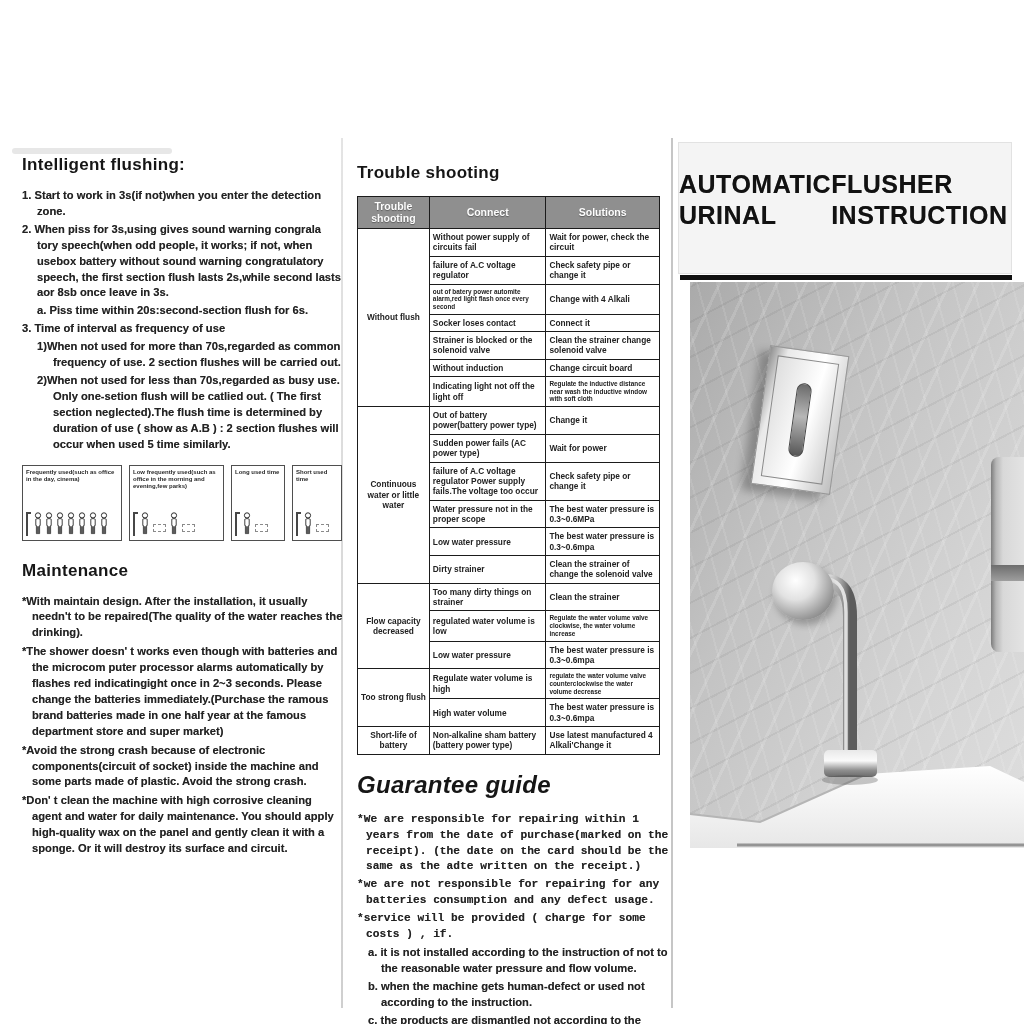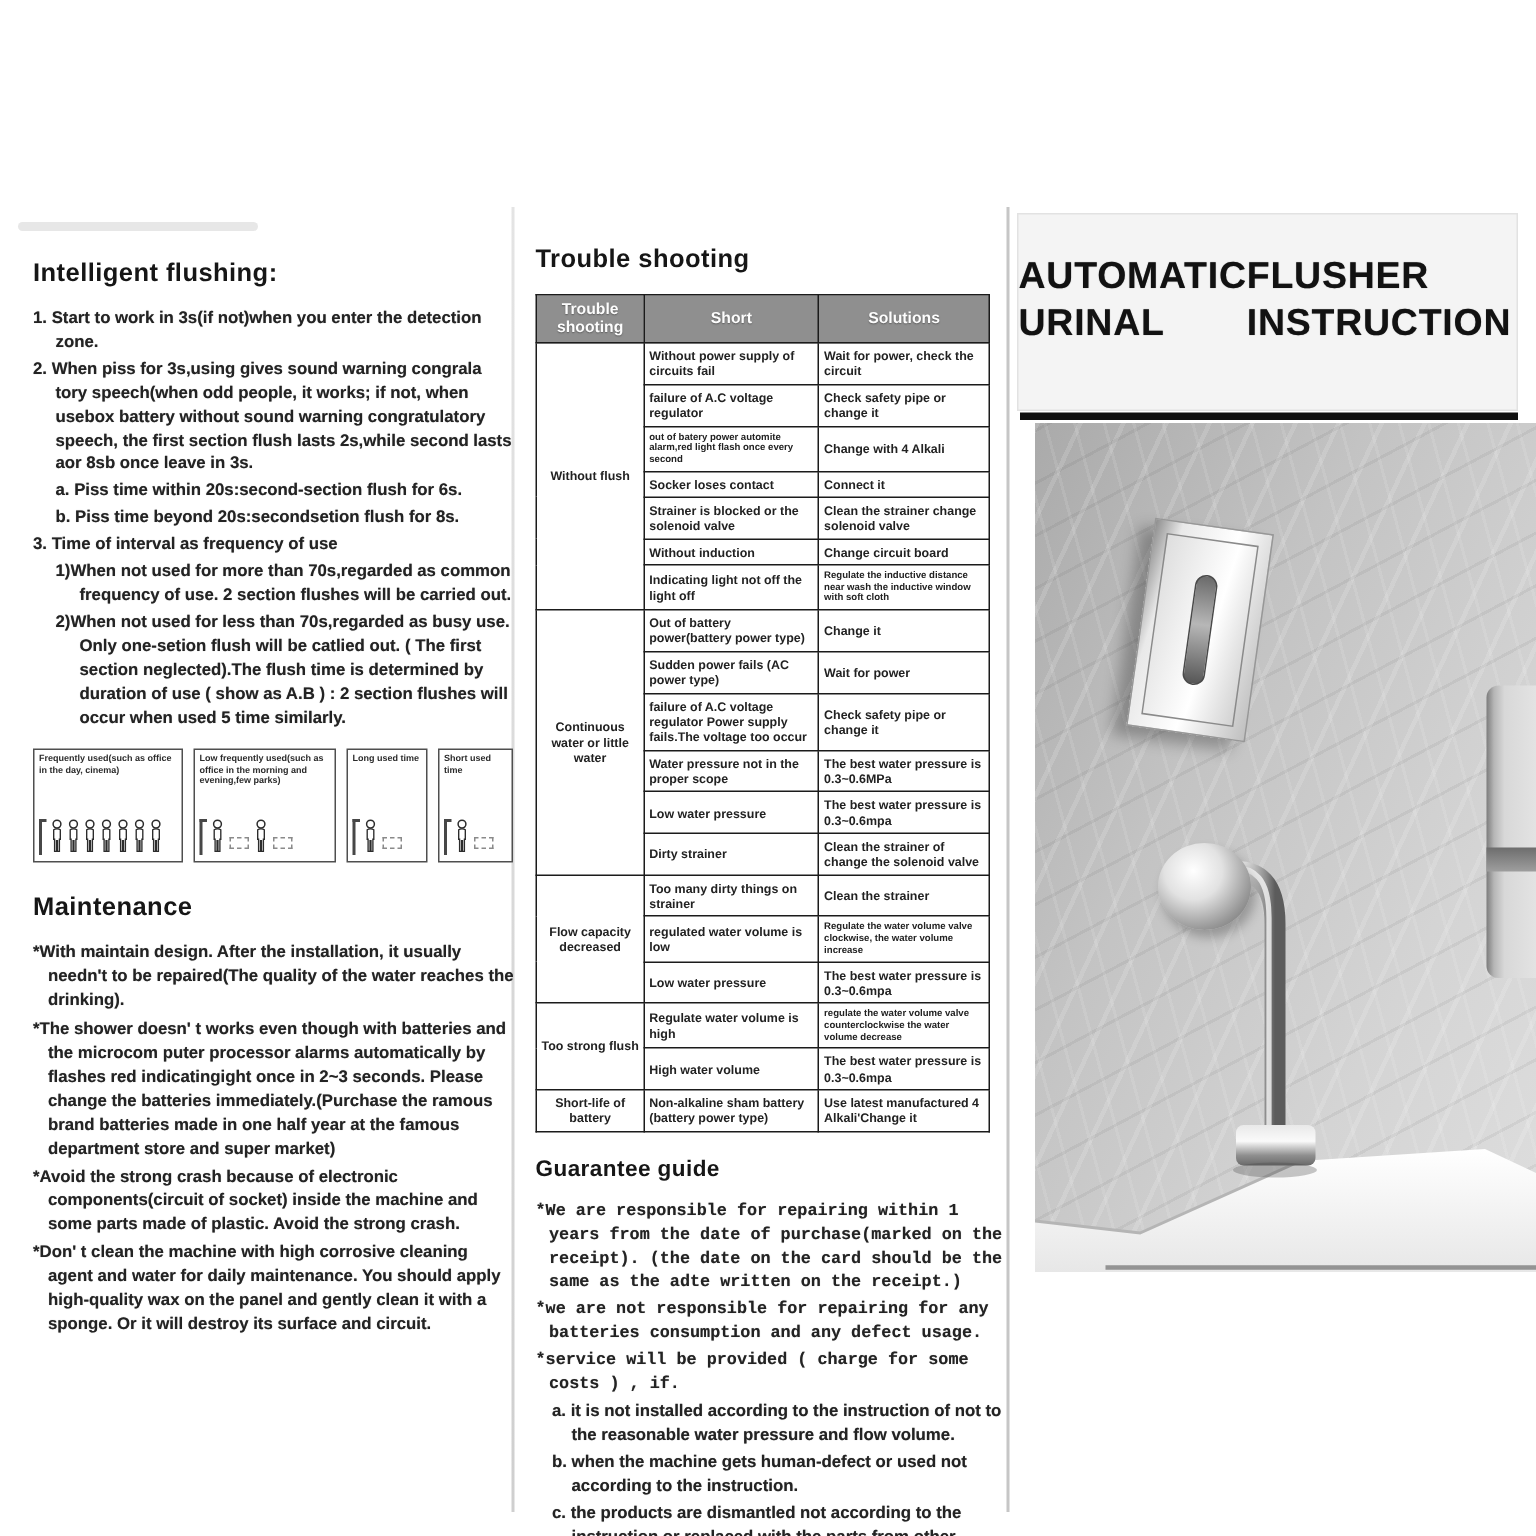--- a/index.html
+++ b/index.html
@@ -7,26 +7,26 @@
           font-family:"Liberation Sans",sans-serif;}
   .canvas *{box-sizing:border-box;}
 
   
   .fold{position:absolute;top:138px;height:870px;width:2px;}
   .fold1{left:341px;background:linear-gradient(#e4e4e4,#cfcfcf);}
   .fold2{left:671px;background:#c6c6c6;}
   .smudge{position:absolute;left:12px;top:148px;width:160px;height:6px;background:#cfcfcf;opacity:.5;border-radius:3px;}
 
   
-  .col-left{position:absolute;left:22px;top:172px;width:322px;}
+  .col-left{position:absolute;left:22px;top:155px;width:322px;}
   .col-mid{position:absolute;left:357px;top:163px;width:312px;}
   .col-right{position:absolute;left:678px;top:142px;width:346px;height:720px;}
 
   h2.sec{font-size:17px;font-weight:bold;color:#161616;margin:0 0 13px 0;letter-spacing:.3px;}
-  h2.sec.g{font-size:15px;}
+  h2.sec.g{font-size:24px;font-style:italic;}
 
   .ilist div, .mlist div, .glist div{
     font-size:11.2px;line-height:1.42;font-weight:bold;color:#232323;
     text-shadow:0 0 .5px rgba(0,0,0,.45);margin-top:2px;}
   .n{padding-left:15px;text-indent:-15px;}
   .s{padding-left:31px;text-indent:-16px;}
   .b{padding-left:10px;text-indent:-10px;margin-top:3px !important;}
   .g0{padding-left:9px;text-indent:-9px;font-family:Liberation Mono, monospace;}
   .g1{padding-left:24px;text-indent:-13px;}
 
@@ -97,21 +97,20 @@
   <div class="fold fold1"></div>
   <div class="fold fold2"></div>
   <div class="smudge"></div>
 
   <section class="col-left">
     <h2 class="sec">Intelligent flushing:</h2>
     <div class="ilist" id="intelligent-list">
         <div class="n">1. Start to work in 3s(if not)when you enter the detection zone.</div>
         <div class="n">2. When piss for 3s,using gives sound warning congrala tory speech(when odd people, it works; if not, when usebox battery without sound warning  congratulatory speech, the first section flush lasts 2s,while second lasts aor 8sb once leave in 3s.</div>
         <div class="s">a. Piss time within 20s:second-section flush for 6s.</div>
-        <div class="s">b. Piss time beyond 20s:secondsetion flush for 8s.</div>
         <div class="n">3. Time of interval as frequency of use</div>
         <div class="s">1)When not used for more than 70s,regarded as common frequency of use. 2 section flushes will be carried out.</div>
         <div class="s">2)When not used for less than 70s,regarded as busy use. Only one-setion flush will be catlied out. ( The first section neglected).The flush time is determined by duration of use ( show as A.B ) :  2 section flushes will occur when used 5 time similarly.</div>
       </div>
 
     <div class="dwrap" id="usage-diagrams">
         <div class="dbox">
           <div class="dcap">Frequently used(such as office in the day, cinema)</div>
           <div class="drow">
             <span class="bracket"></span>
@@ -188,21 +187,21 @@
 
     <table class="tt">
       <colgroup>
           <col style="width:72px">
           <col style="width:117px">
           <col style="width:114px">
         </colgroup>
       <thead>
         <tr>
           <th>Trouble shooting</th>
-          <th>Short</th>
+          <th>Connect</th>
           <th>Solutions</th>
         </tr>
       </thead>
       <tbody id="trouble-tbody">
           <tr>
             <td class="gcell" rowspan="7">Without flush</td>
             <td>Without power supply of circuits fail</td>
             <td>Wait for power, check the circuit</td>
           </tr>
           <tr>

